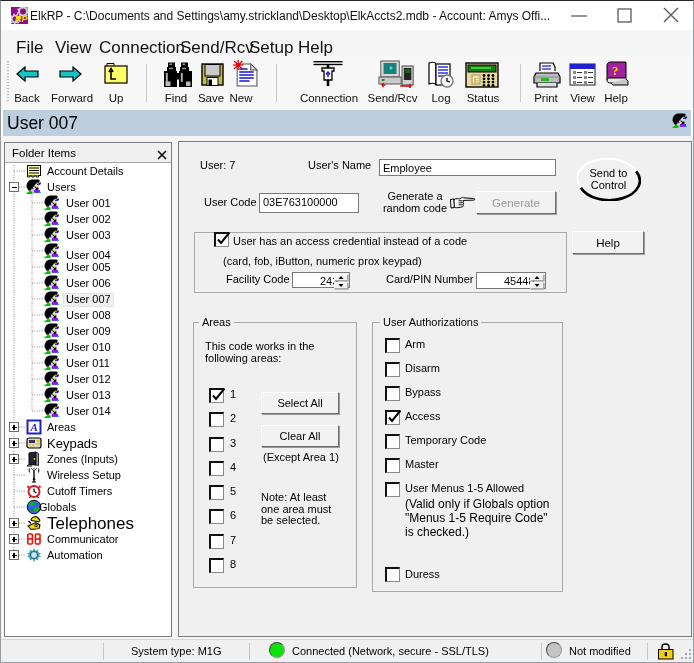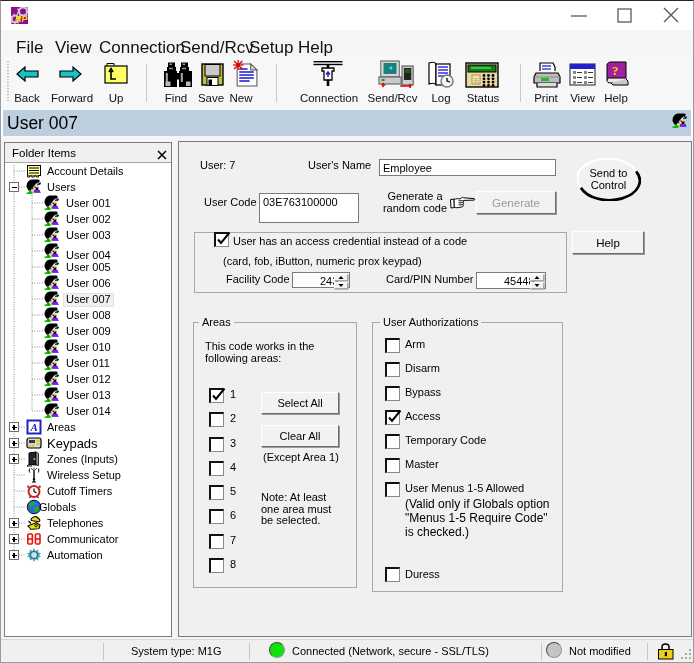--- a/index.html
+++ b/index.html
@@ -60,20 +60,21 @@
 
 <div id="titlebar">
   <svg class="abs" style="left:10px;top:6px" width="17" height="17" viewBox="0 0 17 17">
     <rect x="0" y="0" width="17" height="17" fill="#8d0d8d"></rect>
     <circle cx="12" cy="4.5" r="4" fill="none" stroke="#cfcfcf" stroke-width="2"></circle>
     <circle cx="12" cy="4.5" r="5.3" fill="none" stroke="#cfcfcf" stroke-width="1.6" stroke-dasharray="1.6 1.9"></circle>
     <circle cx="4" cy="12" r="3.4" fill="none" stroke="#cfcfcf" stroke-width="1.9"></circle>
     <circle cx="4" cy="12" r="4.7" fill="none" stroke="#cfcfcf" stroke-width="1.5" stroke-dasharray="1.5 1.8"></circle>
     <text x="4" y="15" font-size="9" font-weight="bold" font-style="italic" fill="#ffe000" font-family="Liberation Sans">RP</text>
   </svg>
+  <span id="titletext">ElkRP - C:\Documents and Settings\amy.strickland\Desktop\ElkAccts2.mdb - Account: Amys Offi...</span>
   <svg class="abs" style="left:568px;top:0" width="20" height="29">
       <line x1="2" y1="15" x2="18" y2="15" stroke="#5a5a5a" stroke-width="1.3"></line>
     </svg>
   <svg class="abs" style="left:614px;top:0" width="20" height="29">
       <rect x="3" y="8" width="13" height="13" fill="none" stroke="#5a5a5a" stroke-width="1.3"></rect>
     </svg>
   <svg class="abs" style="left:660px;top:0" width="20" height="29">
       <path d="M3 7 L17 21 M17 7 L3 21" stroke="#5a5a5a" stroke-width="1.4"></path>
     </svg>
 </div>
@@ -537,21 +538,21 @@
       <use href="#globeicon"></use>
     </svg>
 <span class="lbl" style="left:37px;top:502px;font-size:11px;padding:0 2px">Globals</span>
 <svg class="abs" style="left:14px;top:522px" width="12" height="2">
       <line x1="0" y1="1" x2="12" y2="1" stroke="#8a8a8a" stroke-width="1" stroke-dasharray="1 1.4"></line>
     </svg>
 <div class="pm pmplus" style="left:9px;top:518px"></div>
 <svg class="ticon" style="left:26px;top:515px" width="16" height="16" viewBox="0 0 16 16">
       <use href="#telicon"></use>
     </svg>
-<span class="lbl" style="left:45px;top:518px;font-size:11px;padding:0 2px">Telephones</span>
+<span class="lbl" style="left:45px;top:518px;font-size:17px;padding:0 2px">Telephones</span>
 <svg class="abs" style="left:14px;top:538px" width="12" height="2">
       <line x1="0" y1="1" x2="12" y2="1" stroke="#8a8a8a" stroke-width="1" stroke-dasharray="1 1.4"></line>
     </svg>
 <div class="pm pmplus" style="left:9px;top:534px"></div>
 <svg class="ticon" style="left:26px;top:531px" width="16" height="16" viewBox="0 0 16 16">
       <use href="#commicon"></use>
     </svg>
 <span class="lbl" style="left:45px;top:534px;font-size:11px;padding:0 2px">Communicator</span>
 <svg class="abs" style="left:14px;top:554px" width="12" height="2">
       <line x1="0" y1="1" x2="12" y2="1" stroke="#8a8a8a" stroke-width="1" stroke-dasharray="1 1.4"></line>
@@ -569,21 +570,21 @@
 <span class="lbl" style="left:200px;top:160px">User: 7</span>
 <span class="lbl" style="left:308px;top:160px">User's Name</span>
 <div class="tbox" style="left:379px;top:159px;width:177px;height:17px">Employee</div>
 <svg class="abs" style="left:577px;top:158px" width="64" height="43" viewBox="0 0 64 43">
 <ellipse cx="31.5" cy="21.5" rx="30.5" ry="19.5" fill="#f1f1f1"></ellipse>
 <path d="M 3.9 29.7 A 30.5 19.5 0 1 1 59.1 13.3" fill="none" stroke="#ffffff" stroke-width="2.2"></path>
 <path d="M 59.1 13.3 A 30.5 19.5 0 1 1 3.9 29.7" fill="none" stroke="#000000" stroke-width="2.7"></path>
 </svg>
 <span class="lbl" style="left:585px;top:168px;width:47px;text-align:center">Send to<br>Control</span>
 <span class="lbl" style="left:204px;top:197px">User Code</span>
-<div class="tbox" style="left:259px;top:193px;width:100px;height:30px">03E763100000</div>
+<div class="tbox" style="left:259px;top:193px;width:100px;height:20px">03E763100000</div>
 <span class="lbl" style="left:382px;top:191px;width:66px;text-align:center">Generate a<br>random code</span>
 <svg class="abs" style="left:449px;top:194px" width="27" height="18" viewBox="0 0 27 18">
 <path d="M1.5 5.5 L5 5 L5.5 13.5 L2 14 Z" fill="#fff" stroke="#000" stroke-width="1"></path>
 <path d="M5 5.5 C7 4.5 9.5 4.5 11 5 L12.5 3.8 C13 3.3 14 3.2 14.5 3.8 L25 4.6 C26 4.8 26 6 25 6.1 L14.8 6.4 L14 6.8 C14.8 7.2 14.8 8.4 14 8.7 C14.8 9.2 14.7 10.4 13.9 10.7 C14.6 11.2 14.4 12.4 13.6 12.7 L11 13.3 C8.5 13.9 6.5 13.7 5.3 13.3 Z" fill="#fff" stroke="#000" stroke-width="1"></path>
 <path d="M9.5 6.7 L13.8 6.8 M9.5 8.8 L13.9 8.7 M9.5 10.8 L13.7 10.7" fill="none" stroke="#000" stroke-width="0.9"></path>
 </svg>
 <div class="btn" style="left:476px;top:191px;width:80px;height:23px;color:#9a9a9a;padding-top:5px;font-size:11.5px">Generate</div>
 <div class="btn" style="left:572px;top:231px;width:72px;height:23px;padding-top:5px;font-size:11.5px">Help</div>
 <div class="gbox" style="left:194px;top:232px;width:373px;height:61px"></div>
 <div class="cb" style="left:214px;top:232px">

